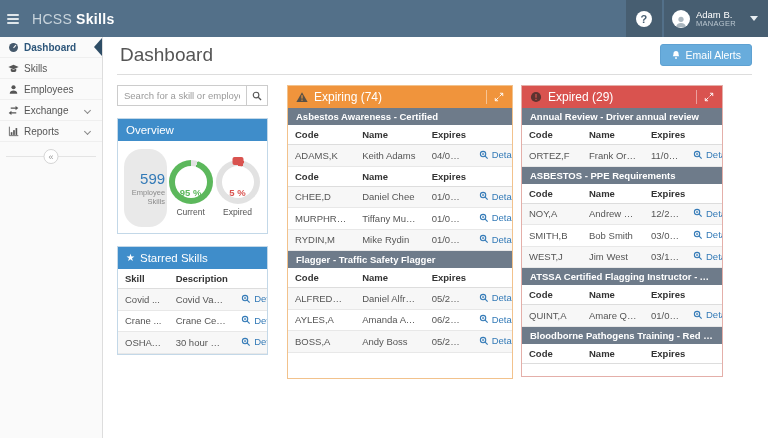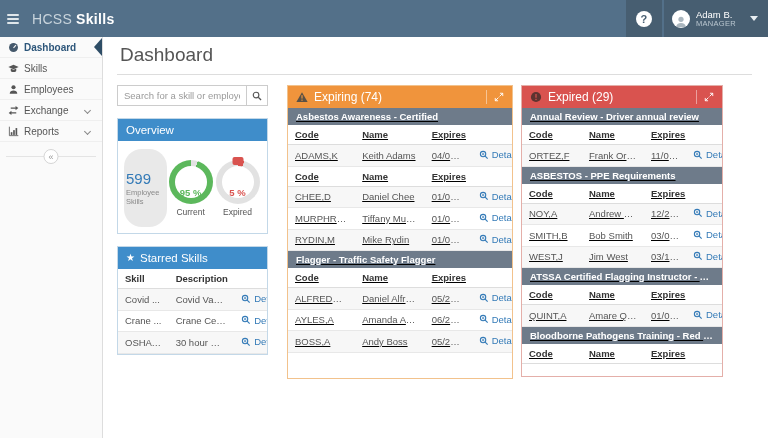--- a/index.html
+++ b/index.html
@@ -53,21 +53,21 @@
   .search-row input::placeholder { color:#9a9a9a; }
   .search-btn { width:22px; height:21px; border:1px solid #ccc; background:#fff; display:flex; align-items:center; justify-content:center; cursor:pointer; }
   .search-btn svg { width:10px; height:10px; }
 
   
   .panel { margin-top:12px; border:1px solid #c3d8e8; background:#fff; }
   .panel-head { background:#3f8dca; color:#fff; font-size:11.5px; padding:5px 8px; display:flex; align-items:center; gap:5px; }
   .star { font-size:10px; line-height:1; }
 
   .overview-body { display:flex; align-items:center; justify-content:space-between; padding:8px 6px 6px 6px; }
-  .skillbox { background:#e9e9e9; border-radius:18px; width:44px; padding:21px 2px; text-align:left; }
+  .skillbox { background:#e9e9e9; border-radius:18px; width:44px; padding:21px 2px; text-align:right; }
   .skillbox-count { color:#337ab7; font-size:15px; }
   .skillbox-label { color:#8a8a8a; font-size:7.5px; line-height:1.2; margin-top:1px; }
   .donut-wrap { text-align:center; width:48px; }
   .donut { position:relative; width:44px; height:44px; border-radius:50%; margin:0 auto; }
   .donut-current { background:conic-gradient(#e2e2e2 0deg 18deg, #5cb85c 18deg 360deg); }
   .donut-expired { background:conic-gradient(#d9534f 0deg 16deg, #e2e2e2 16deg 360deg); }
   .hole { position:absolute; inset:6px; border-radius:50%; background:#fff; display:flex; align-items:flex-end; justify-content:center; }
   .pct { font-size:9.5px; font-weight:700; }
   .pct.green { color:#5cb85c; } .pct.red { color:#d9534f; }
   .nub { position:absolute; top:-3px; left:50%; transform:translateX(-50%); width:11px; height:8px; background:#d9534f; border-radius:2px; }
@@ -88,21 +88,21 @@
   .bigpanel.expiring { border:1px solid #f2c28c; }
   .bigpanel.expired  { border:1px solid #e4afa9; }
   .bigpanel-head { height:22px; display:flex; align-items:center; gap:6px; padding:0 8px; color:#fff; font-size:12px; }
   .bigpanel-head.orange { background:#f0943c; }
   .bigpanel-head.red { background:#d9534f; }
   .bigpanel-head svg.lead { width:12px; height:12px; }
   .head-right { margin-left:auto; display:flex; align-items:center; gap:7px; }
   .vline { width:1px; height:14px; background:rgba(255,255,255,.45); }
   .expand { display:flex; cursor:pointer; }
   .expand svg { width:10px; height:10px; }
-  .bigpanel-body { overflow:hidden; background:#fff;text-decoration:underline; }
+  .bigpanel-body { overflow:hidden; background:#fff; }
   .expiring .bigpanel-body { height:270px; }
   .expired  .bigpanel-body { height:268px; }
   .group-header { background:#6e7b8a; color:#fff; font-size:9.5px; font-weight:700; padding:3px 8px; white-space:nowrap; overflow:hidden; text-overflow:ellipsis; }
   .bigpanel th:nth-child(1){width:30%} .bigpanel th:nth-child(2){width:31%}
   .bigpanel th:nth-child(3){width:21%} .bigpanel th:nth-child(4){width:18%}
   .sliver { height:12px; background:#fff; }
 </style>
 </head>
 <body>
 
@@ -179,20 +179,27 @@
         <span class="chev"></span>
       </div>
       <div class="collapse-row">
         <span class="collapse-btn">«</span>
       </div>
     </nav>
 
     <main class="main">
       <div class="page-head">
         <h1>Dashboard</h1>
+        <button class="email-alerts">
+          <svg viewBox="0 0 16 16">
+              <path d="M8 1.5a4 4 0 0 0-4 4c0 3.2-1.4 4.6-1.4 4.6h10.8S12 8.7 12 5.5a4 4 0 0 0-4-4z" fill="#fff"></path>
+              <circle cx="8" cy="12.8" r="1.5" fill="#fff"></circle>
+            </svg>
+          <span>Email Alerts</span>
+        </button>
       </div>
 
       <div class="content">
 
         <div class="col-left">
           <div class="search-row">
             <input placeholder="Search for a skill or employee..." style="">
             <button class="search-btn">
               <svg viewBox="0 0 16 16">
                   <circle cx="6.5" cy="6.5" r="4.5" fill="none" stroke="#555" stroke-width="1.8"></circle>

